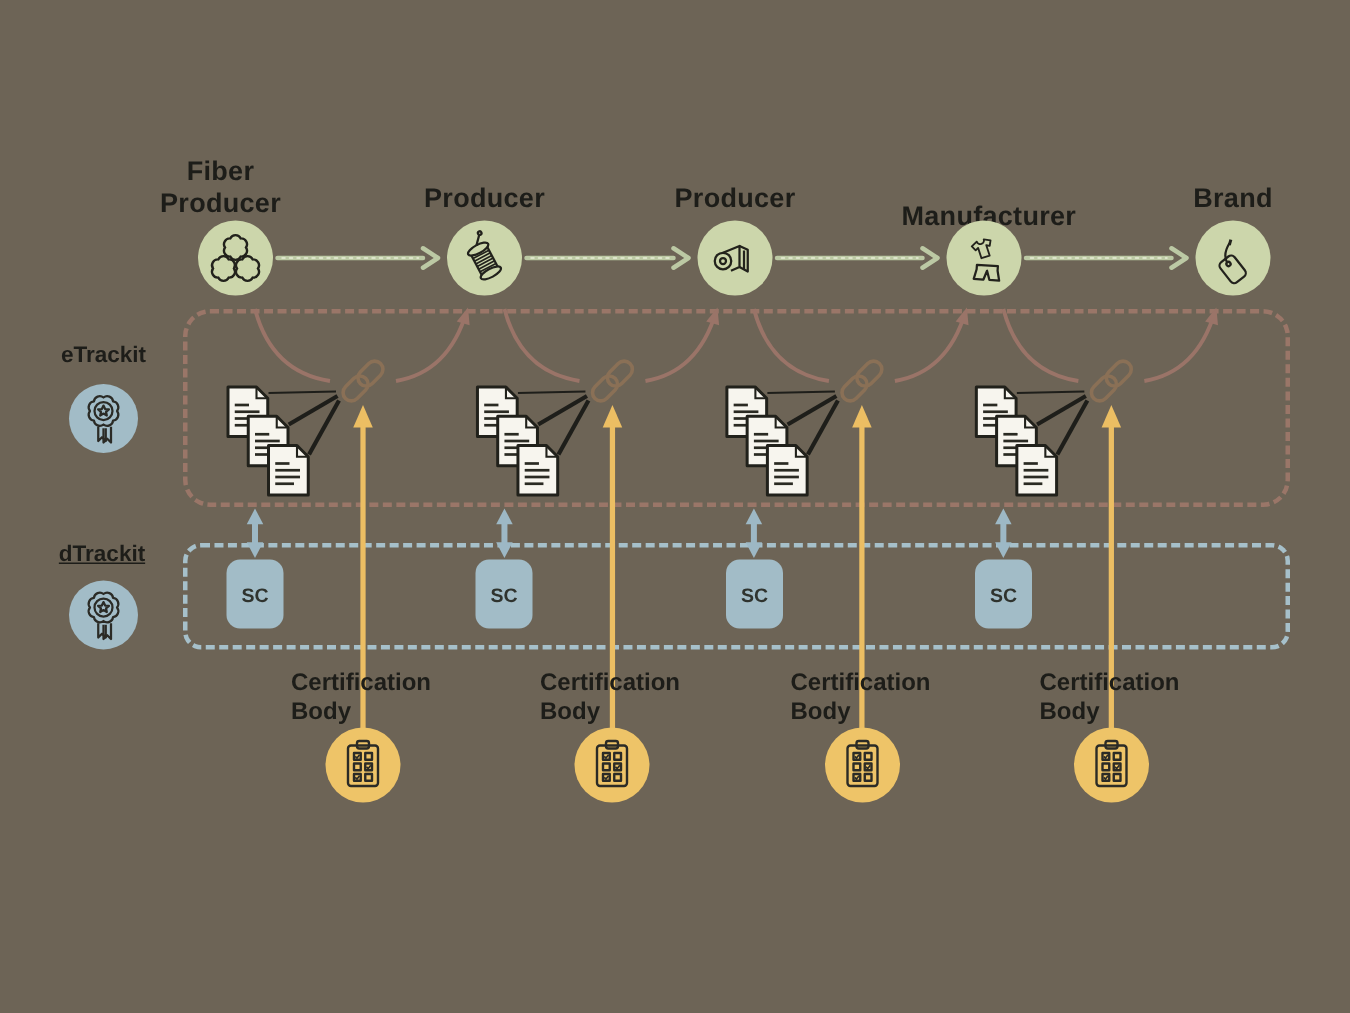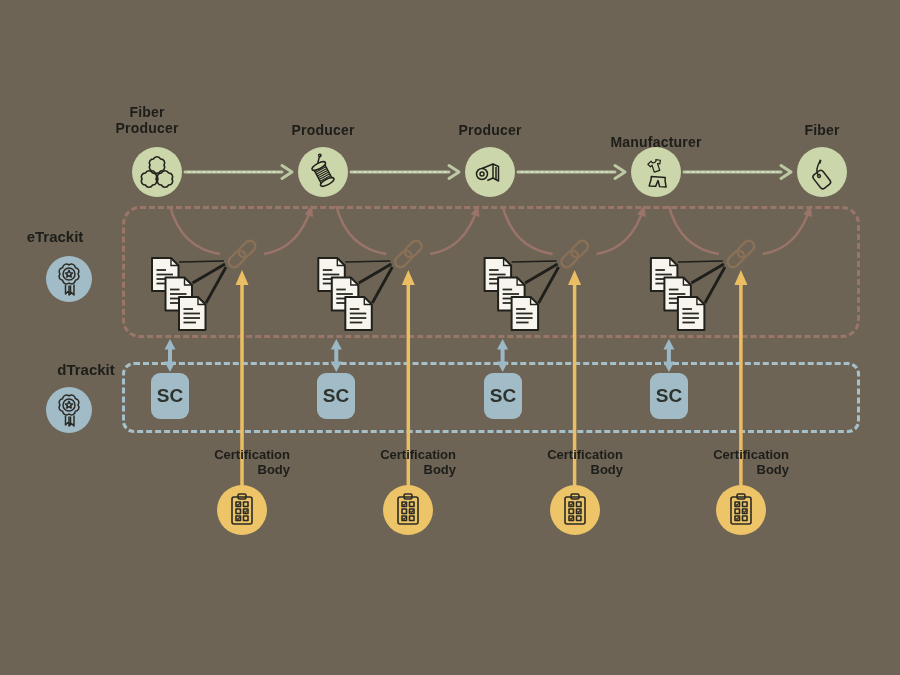--- a/index.html
+++ b/index.html
@@ -4,44 +4,44 @@
 <style>
   html,body{margin:0;padding:0;}
   body{
     width:900px;height:675px;position:relative;overflow:hidden;
     background:#6d6456;
     font-family:"Liberation Sans", sans-serif;
     color:#1b1b17;
   }
   .abs{position:absolute;}
   .stage-label{
-    width:110px;text-align:center;font-size:14px;font-weight:700;
+    width:110px;text-align:center;font-size:18px;font-weight:700;
     line-height:1.15;color:#1d1d19;letter-spacing:.2px;
   }
   .stage-circle{
     width:50px;height:50px;border-radius:50%;
     background:#ccd6ab;display:flex;align-items:center;justify-content:center;
   }
   .band{box-sizing:border-box;}
   .band-etrackit{border:3px dashed #9a7668;border-radius:18px;}
   .band-dtrackit{border:3px dashed #a6c0ca;border-radius:12px;}
   .system-label{
     width:100px;text-align:center;font-size:15px;font-weight:700;color:#1d1d19;
   }
   .badge-circle{
     width:46px;height:46px;border-radius:50%;background:#a2bcc7;
     display:flex;align-items:center;justify-content:center;
   }
   .sc-box{
     width:38px;height:46px;border-radius:9px;background:#a2bcc7;
     display:flex;align-items:center;justify-content:center;
-    font-size:19px;font-weight:600;color:#2f332e;
+    font-size:13px;font-weight:600;color:#2f332e;
   }
   .cert-label{
-    width:96px;text-align:right;font-size:13px;font-weight:700;
+    width:96px;text-align:left;font-size:16px;font-weight:700;
     line-height:1.18;color:#1d1d19;
   }
   .cert-circle{
     width:50px;height:50px;border-radius:50%;background:#eec468;
     display:flex;align-items:center;justify-content:center;
   }
   svg{display:block;}
 </style>
 </head>
 <body>
@@ -138,21 +138,21 @@
     <use href="#doc-group" x="152" y="258"></use>
     <use href="#cert-arrow" x="242" y="276"></use>
     <use href="#sync-arrow" x="170" y="340"></use>
   </g>
 </svg>
 
 <div class="abs stage-label" style="left:102px;top:104px;width:90px;">Fiber Producer</div>
 <div class="abs stage-label" style="left:268px;top:122px;">Producer</div>
 <div class="abs stage-label" style="left:435px;top:122px;">Producer</div>
 <div class="abs stage-label" style="left:601px;top:122px;margin-top:12px;">Manufacturer</div>
-<div class="abs stage-label" style="left:767px;top:122px;">Fiber</div>
+<div class="abs stage-label" style="left:767px;top:122px;">Brand</div>
 
 <div class="abs stage-circle" style="left:132px;top:147px;">
   <svg width="40" height="40" viewBox="0 0 40 40">
     <g fill="#ccd6ab" stroke="#22221c" stroke-width="1.6">
       <path transform="translate(20,13)" d="M7 0 A3.9 3.9 0 0 1 3.5 6.06 A3.9 3.9 0 0 1 -3.5 6.06 A3.9 3.9 0 0 1 -7 0 A3.9 3.9 0 0 1 -3.5 -6.06 A3.9 3.9 0 0 1 3.5 -6.06 A3.9 3.9 0 0 1 7 0 Z"></path>
       <path transform="translate(12,27)" d="M7 0 A3.9 3.9 0 0 1 3.5 6.06 A3.9 3.9 0 0 1 -3.5 6.06 A3.9 3.9 0 0 1 -7 0 A3.9 3.9 0 0 1 -3.5 -6.06 A3.9 3.9 0 0 1 3.5 -6.06 A3.9 3.9 0 0 1 7 0 Z"></path>
       <path transform="translate(28,27)" d="M7 0 A3.9 3.9 0 0 1 3.5 6.06 A3.9 3.9 0 0 1 -3.5 6.06 A3.9 3.9 0 0 1 -7 0 A3.9 3.9 0 0 1 -3.5 -6.06 A3.9 3.9 0 0 1 3.5 -6.06 A3.9 3.9 0 0 1 7 0 Z"></path>
     </g>
   </svg>
 </div>
@@ -196,34 +196,34 @@
   <svg width="40" height="40" viewBox="0 0 40 40">
     <g transform="translate(17,24) rotate(-38)" fill="none" stroke="#22221c" stroke-width="1.5" stroke-linejoin="round">
       <rect x="-6" y="-4" width="12" height="17" rx="3"></rect>
       <circle cx="0" cy="0" r="1.4"></circle>
       <path d="M0 -1.8 C1 -7, 5 -9, 9 -10.5"></path>
       <path d="M8.2 -9.6 l3 -2.2" stroke-width="2"></path>
     </g>
   </svg>
 </div>
 
-<div class="abs system-label" style="left:5px;top:228px;">eTrackit</div>
+<div class="abs system-label" style="left:19px;top:228px;">eTrackit</div>
 <div class="abs badge-circle" style="left:46px;top:256px;">
   <svg width="46" height="46" viewBox="0 0 46 46">
     <g fill="none" stroke="#2b2b26" stroke-width="1.5" stroke-linejoin="round">
       <path transform="translate(23,18)" d="M9 0 A3.9 3.9 0 0 1 6.36 6.36 A3.9 3.9 0 0 1 0 9 A3.9 3.9 0 0 1 -6.36 6.36 A3.9 3.9 0 0 1 -9 0 A3.9 3.9 0 0 1 -6.36 -6.36 A3.9 3.9 0 0 1 0 -9 A3.9 3.9 0 0 1 6.36 -6.36 A3.9 3.9 0 0 1 9 0 Z"></path>
       <circle cx="23" cy="18" r="6"></circle>
       <path transform="translate(23,18)" d="M0 -3.6 L1.1 -1.3 L3.6 -1.1 L1.7 0.6 L2.2 3 L0 1.7 L-2.2 3 L-1.7 0.6 L-3.6 -1.1 L-1.1 -1.3 Z"></path>
       <path d="M19.5 28.5 V38 L22 35.5 L24.5 38 V29.5"></path>
       <path d="M23 29.5 V39 L25.5 36.5 L28 39 V28.5"></path>
     </g>
   </svg>
 </div>
 
-<div class="abs system-label" style="left:36px;top:361px;">dTrackit</div>
+<div class="abs system-label" style="left:18px;top:361px;text-decoration:underline;">dTrackit</div>
 <div class="abs badge-circle" style="left:46px;top:387px;">
   <svg width="46" height="46" viewBox="0 0 46 46">
     <g fill="none" stroke="#2b2b26" stroke-width="1.5" stroke-linejoin="round">
       <path transform="translate(23,18)" d="M9 0 A3.9 3.9 0 0 1 6.36 6.36 A3.9 3.9 0 0 1 0 9 A3.9 3.9 0 0 1 -6.36 6.36 A3.9 3.9 0 0 1 -9 0 A3.9 3.9 0 0 1 -6.36 -6.36 A3.9 3.9 0 0 1 0 -9 A3.9 3.9 0 0 1 6.36 -6.36 A3.9 3.9 0 0 1 9 0 Z"></path>
       <circle cx="23" cy="18" r="6"></circle>
       <path transform="translate(23,18)" d="M0 -3.6 L1.1 -1.3 L3.6 -1.1 L1.7 0.6 L2.2 3 L0 1.7 L-2.2 3 L-1.7 0.6 L-3.6 -1.1 L-1.1 -1.3 Z"></path>
       <path d="M19.5 28.5 V38 L22 35.5 L24.5 38 V29.5"></path>
       <path d="M23 29.5 V39 L25.5 36.5 L28 39 V28.5"></path>
     </g>
   </svg>

